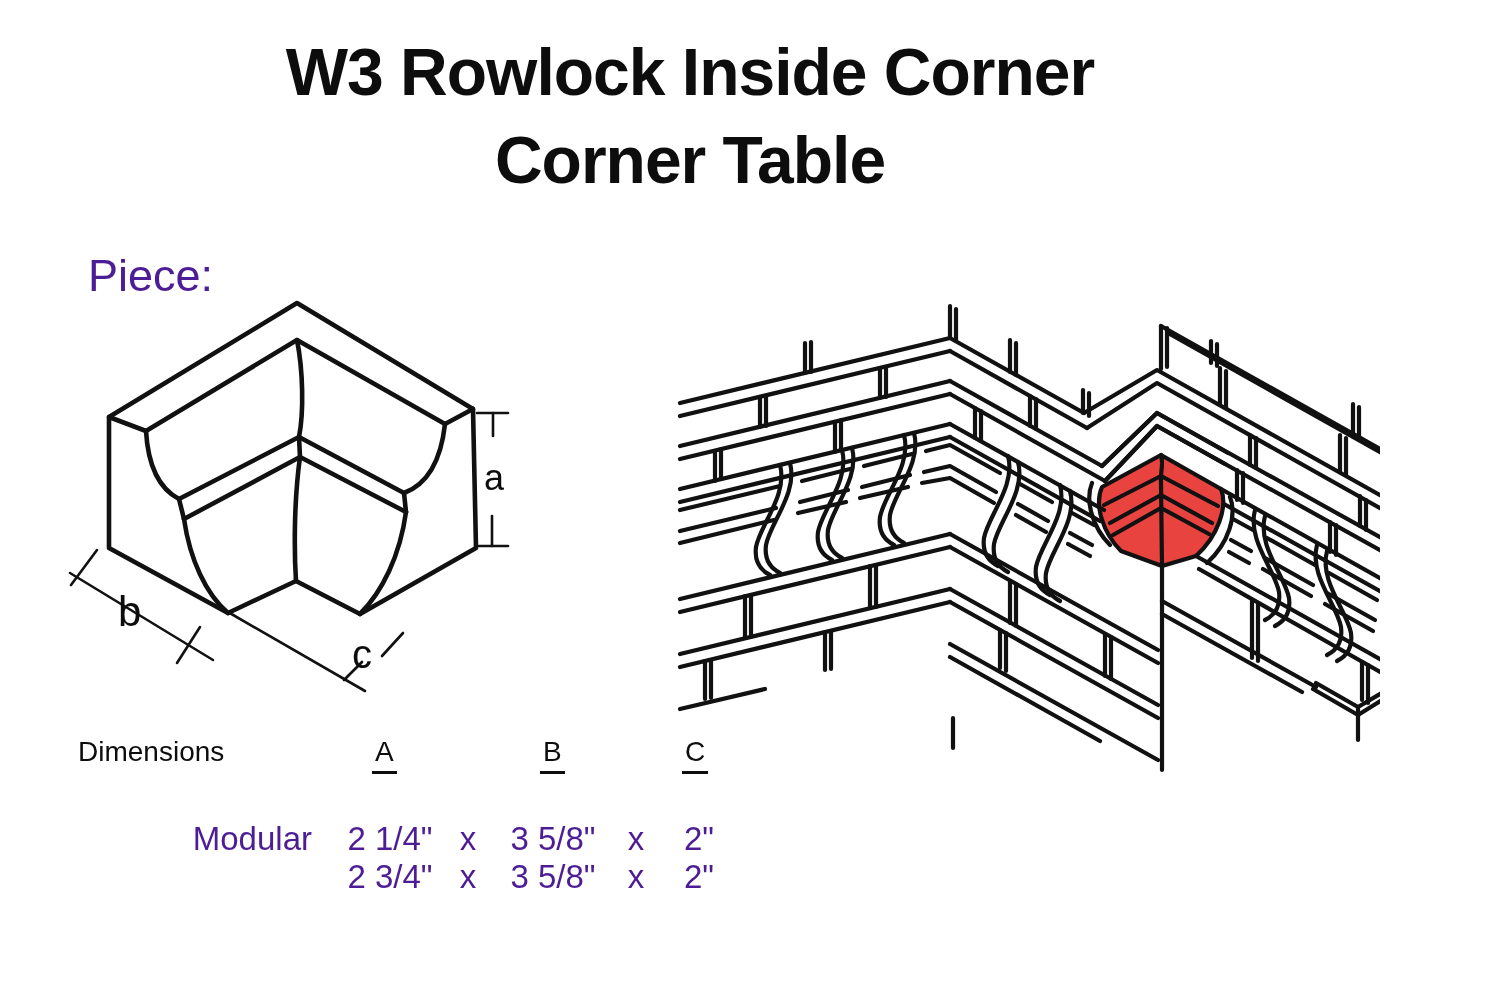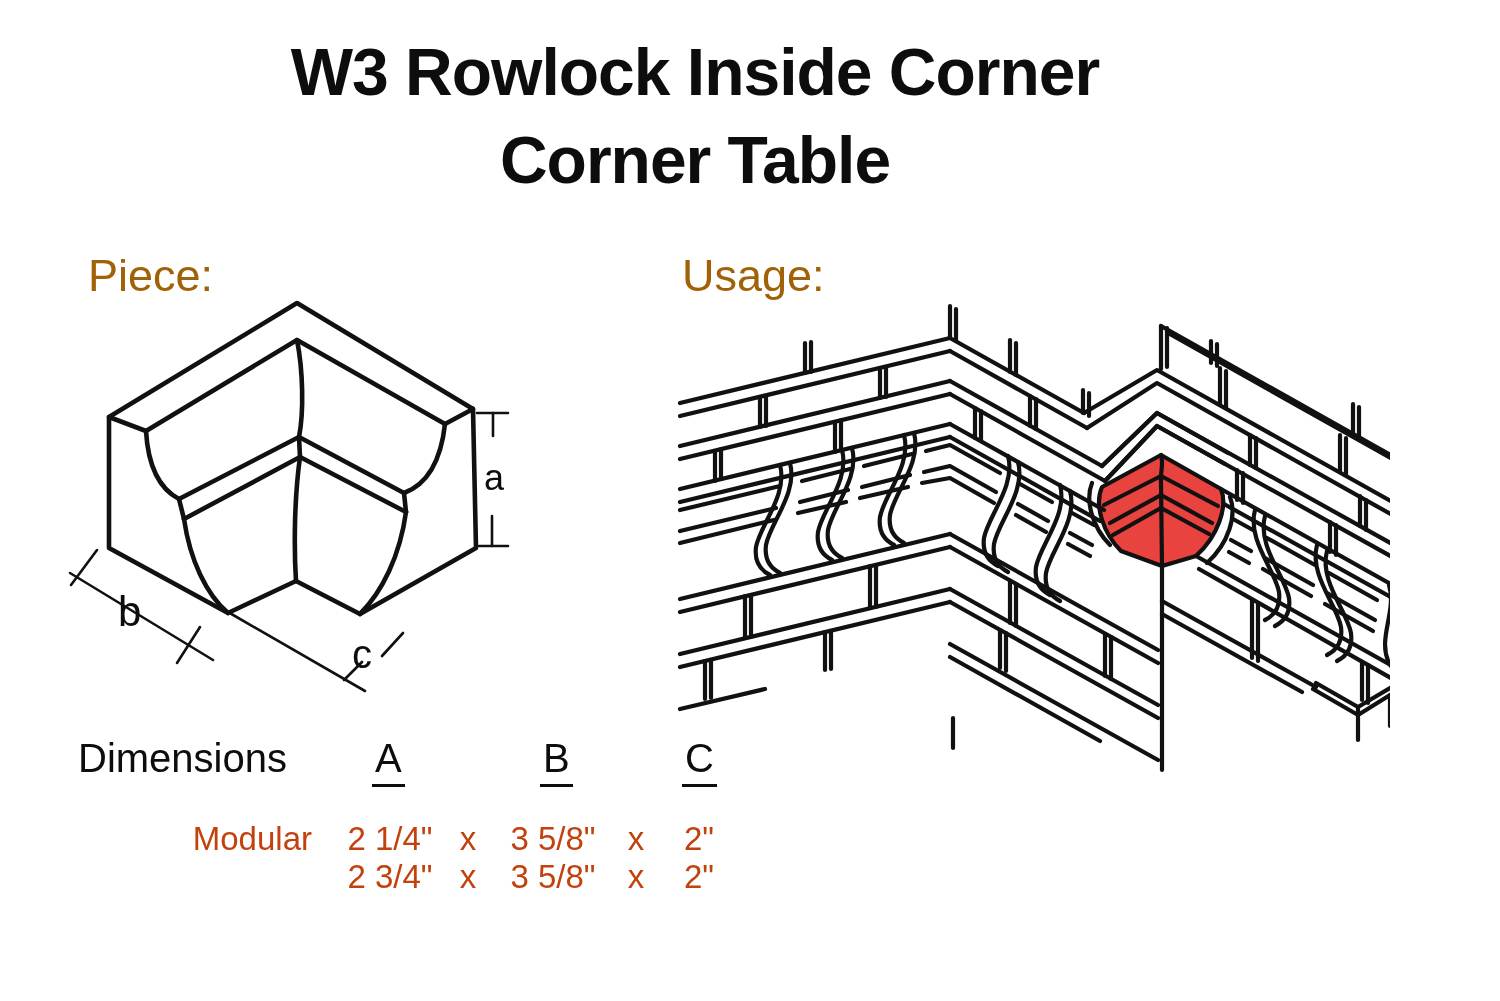--- a/index.html
+++ b/index.html
@@ -1,31 +1,31 @@
 <!DOCTYPE html>
 <html><head>
 <meta charset="utf-8">
 <style>
   html,body{margin:0;padding:0;background:#ffffff;}
   .page{position:relative;width:1380px;height:1001px;background:#fff;overflow:hidden;
-        font-family:"Liberation Sans", sans-serif;color:#000;padding-left:10px;}
+        font-family:"Liberation Sans", sans-serif;color:#000;}
   .title{position:absolute;left:0;top:28px;width:100%;text-align:center;
          font-size:66px;line-height:88px;font-weight:700;letter-spacing:-1px;color:#0d0d0d;}
-  .section-label{position:absolute;font-size:45px;font-weight:400;color:#a16207;}
+  .section-label{position:absolute;font-size:45px;font-weight:400;color:#4c1d95;}
   #piece-label{left:88px;top:250px;}
   #usage-label{left:682px;top:250px;}
   svg{position:absolute;overflow:visible;}
   .dims{position:absolute;left:78px;top:736px;width:680px;}
-  .dims-head{position:relative;height:52px;font-size:40px;color:#0d0d0d;}
+  .dims-head{position:relative;height:52px;font-size:28px;color:#0d0d0d;}
   .dims-title{position:absolute;left:0;top:0;}
   .col-head{position:absolute;top:0;border-bottom:3px solid #0d0d0d;padding:0 3px 3px 3px;}
   #colA{left:294px;}
   #colB{left:462px;}
   #colC{left:604px;}
-  .dims-row{position:relative;height:38px;font-size:33px;color:#c2410c;}
+  .dims-row{position:relative;height:38px;font-size:33px;color:#4c1d95;}
   .dims-row.first{margin-top:32px;}
   .cell{position:absolute;top:0;}
   .cell.name{left:0;width:234px;text-align:right;}
   .cell.va{left:262px;width:100px;text-align:center;}
   .cell.x1{left:378px;width:24px;text-align:center;}
   .cell.vb{left:420px;width:110px;text-align:center;}
   .cell.x2{left:546px;width:24px;text-align:center;}
   .cell.vc{left:586px;width:70px;text-align:center;}
   .ln{fill:none;stroke:#111;stroke-width:4.2;stroke-linecap:round;stroke-linejoin:round;}
   .ln2{fill:none;stroke:#111;stroke-width:4.6;stroke-linecap:round;stroke-linejoin:round;}
@@ -36,21 +36,20 @@
 <body>
 
 <div class="page">
 
   <div class="title">
     <div>W3 Rowlock Inside Corner</div>
     <div>Corner Table</div>
   </div>
 
   <div class="section-label" id="piece-label">Piece:</div>
-  <div class="section-label" id="usage-label">Usage:</div>
 
   <svg style="left:40px;top:280px;" width="500" height="430" viewBox="40 280 500 430">
 
     <path class="ln2" d="M297,303 L473,409 L476,548 L360,614 L296,581 L228,613 L109,548 L109,417 Z"></path>
 
     <path class="ln2" d="M146,431 L297,340 L445,424"></path>
     <path class="ln2" d="M109,417 L146,431"></path>
     <path class="ln2" d="M473,409 L445,424"></path>
 
     <path class="ln2" d="M297,340 C303,370 304,412 299,437"></path>

